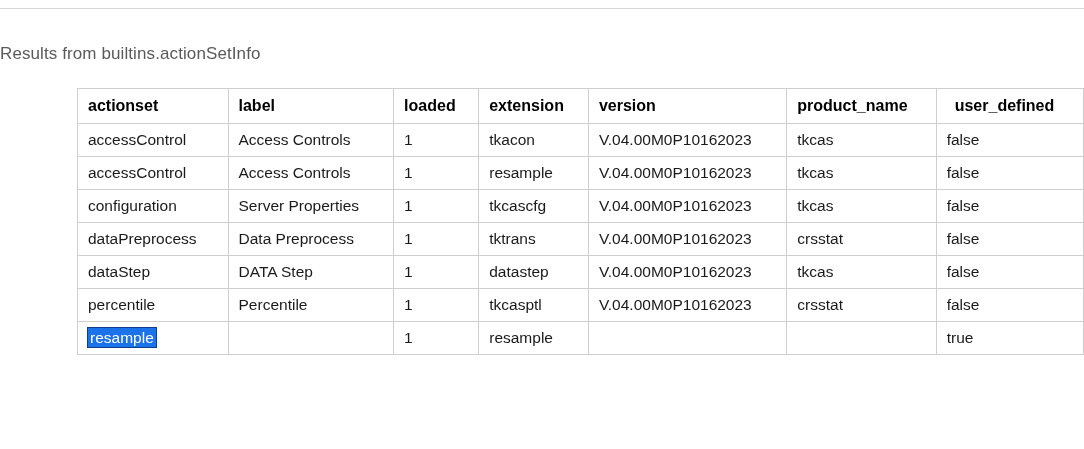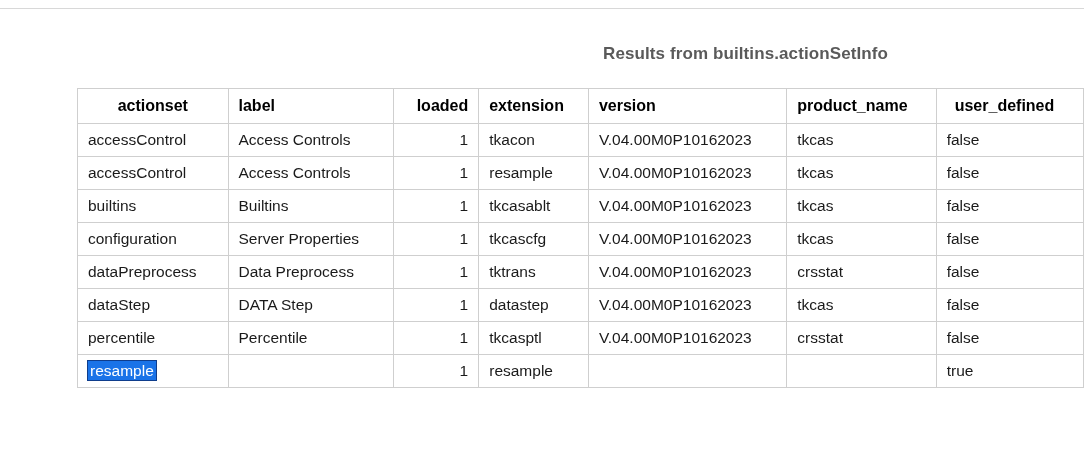--- a/index.html
+++ b/index.html
@@ -20,23 +20,23 @@
     top: 8px;
     width: 1084px;
     height: 1px;
     background: #d8d8d8;
   }
   #results-title {
     position: absolute;
     left: 0;
     top: 44px;
     width: 888px;
-    text-align: right;
+    text-align: left;
     font-size: 17px;
-    font-weight: bold;
+    font-weight: normal;
     color: #5a5a5a;
     letter-spacing: 0.1px;
   }
   #results-table-wrap {
     position: absolute;
     left: 77px;
     top: 88px;
   }
   table {
     border-collapse: collapse;
@@ -54,24 +54,23 @@
     vertical-align: middle;
   }
   thead th {
     font-weight: bold;
     font-size: 16px;
     color: #000000;
     height: 34px;
     line-height: 34px;
   }
   .num {
-    text-align: right;
   }
   
-  .c-actionset  { width: 136px; text-align: center; }
+  .c-actionset  { width: 136px; }
   .c-label      { width: 152px; }
   .c-loaded     { width: 68px; }
   .c-extension  { width: 93px; }
   .c-version    { width: 185px; }
   .c-product    { width: 134px; }
   .c-userdef    { width: 124px; padding-left: 18px; }
 
   .selected-cell-text {
     background: #1a73e8;
     color: #ffffff;
@@ -112,29 +111,20 @@
       <tr>
         <td>accessControl</td>
         <td>Access Controls</td>
         <td class="num">1</td>
         <td>resample</td>
         <td>V.04.00M0P10162023</td>
         <td>tkcas</td>
         <td>false</td>
       </tr>
       <tr>
-        <td>builtins</td>
-        <td>Builtins</td>
-        <td class="num">1</td>
-        <td>tkcasablt</td>
-        <td>V.04.00M0P10162023</td>
-        <td>tkcas</td>
-        <td>false</td>
-      </tr>
-      <tr>
         <td>configuration</td>
         <td>Server Properties</td>
         <td class="num">1</td>
         <td>tkcascfg</td>
         <td>V.04.00M0P10162023</td>
         <td>tkcas</td>
         <td>false</td>
       </tr>
       <tr>
         <td>dataPreprocess</td>

